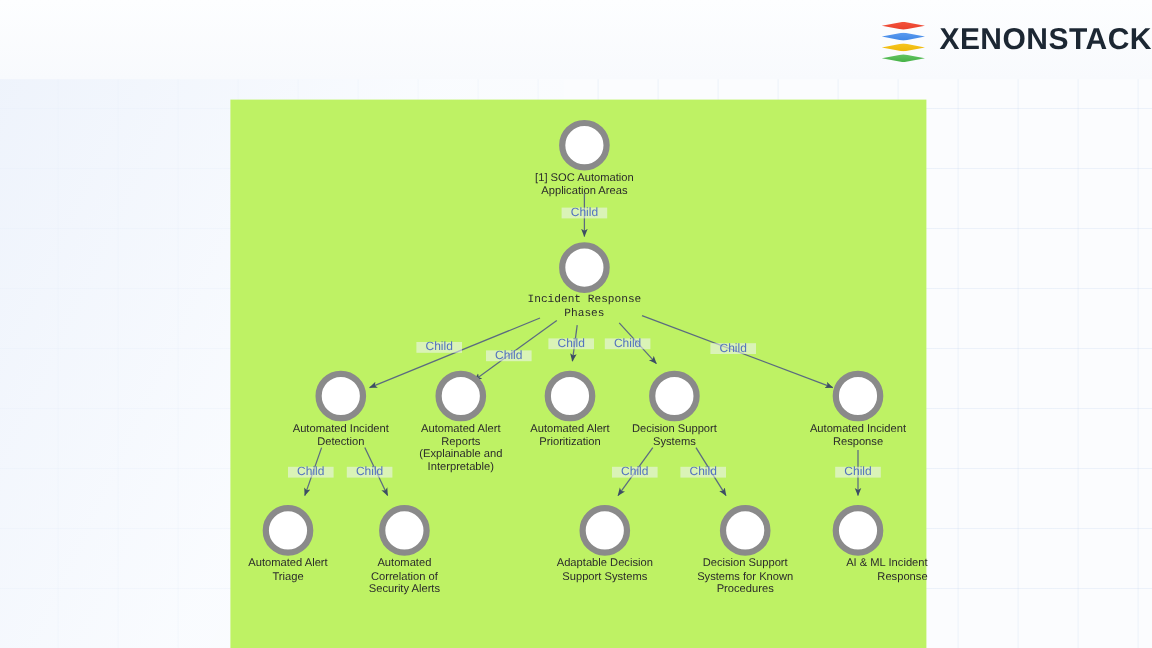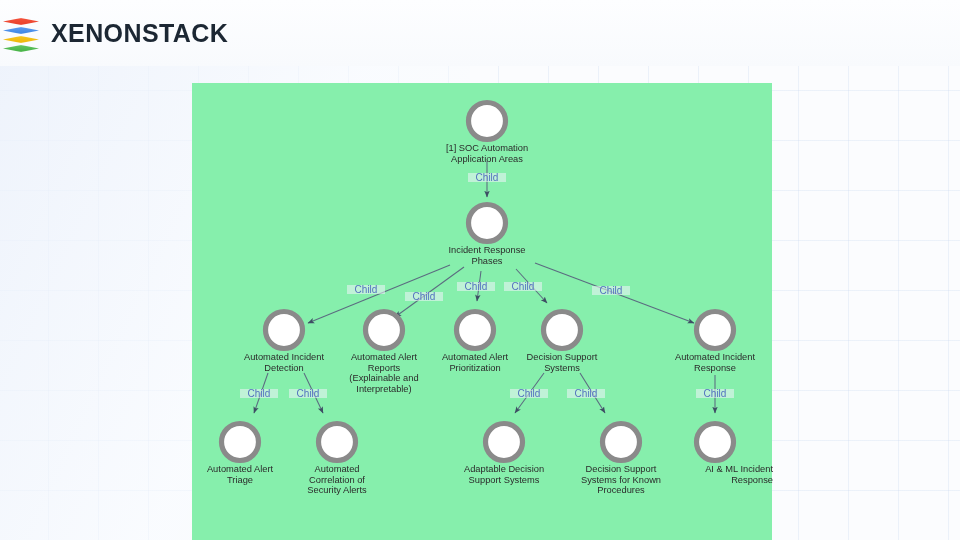--- a/index.html
+++ b/index.html
@@ -20,21 +20,21 @@
     background-position:-2px -10px;
   }
   #bg-wash {
     position:absolute; left:0; top:0; width:470px; height:540px;
     background:linear-gradient(115deg, rgba(235,241,251,0.85) 0%, rgba(248,251,255,0.55) 55%, rgba(255,255,255,0) 100%);
   }
   
   #header {
     position:absolute; left:0; top:0; width:960px; height:66px;
     background:linear-gradient(to bottom, #fdfeff 0%, #f8fafd 100%);
-    display:flex; align-items:center; justify-content:flex-start;
+    display:flex; align-items:center; justify-content:flex-end;
   }
   #brand { display:flex; align-items:center; gap:9px; }
   #logo-mark { position:relative; width:42px; height:42px; }
   .layer {
     position:absolute; left:3px; width:36px; height:13px;
     transform:scaleY(0.52) rotate(0deg) skewX(0deg);
   }
   .lay-shape {
     width:36px; height:13px;
     clip-path:polygon(50% 0%, 100% 50%, 50% 100%, 0% 50%);
@@ -47,21 +47,21 @@
   .lay2 { top:12px; }
   .lay3 { top:21px; }
   .lay4 { top:30px; }
   #brand-name {
     font-size:25px; font-weight:bold; letter-spacing:0.4px; color:#1c2733;
     font-family:"Liberation Sans", sans-serif;
   }
   
   #canvas {
     position:absolute; left:192px; top:83px; width:580px; height:457px;
-    background:#86efac;
+    background:#bef264;
   }
   #diagram { position:absolute; left:0; top:0; width:580px; height:457px; }
   .node-label {
     position:absolute; text-align:center;
     font-size:9.3px; line-height:10.6px; color:#2b2b2b;
     font-family:"Liberation Sans", sans-serif;
     white-space:pre-line;
   }
   .edge-label {
     position:absolute; text-align:center;
@@ -131,21 +131,21 @@
       <circle cx="48" cy="359" r="18.5"></circle>
       <circle cx="145" cy="359" r="18.5"></circle>
       <circle cx="312" cy="359" r="18.5"></circle>
       <circle cx="429" cy="359" r="18.5"></circle>
       <circle cx="523" cy="359" r="18.5"></circle>
     </g>
   </svg>
 
   <div class="node-label" style="left:220px; top:60px; width:150px;">[1] SOC Automation
 Application Areas</div>
-  <div class="node-label" style="left:228px; top:162px; width:134px;">Incident Response
+  <div class="node-label" style="left:228px; top:162px; width:134px;font-family:Liberation Mono, monospace;">Incident Response
 Phases</div>
 
   <div class="node-label" style="left:27px;  top:269px; width:130px;">Automated Incident
 Detection</div>
   <div class="node-label" style="left:142px; top:269px; width:100px;">Automated Alert
 Reports
 (Explainable and
 Interpretable)</div>
   <div class="node-label" style="left:228px; top:269px; width:110px;">Automated Alert
 Prioritization</div>

